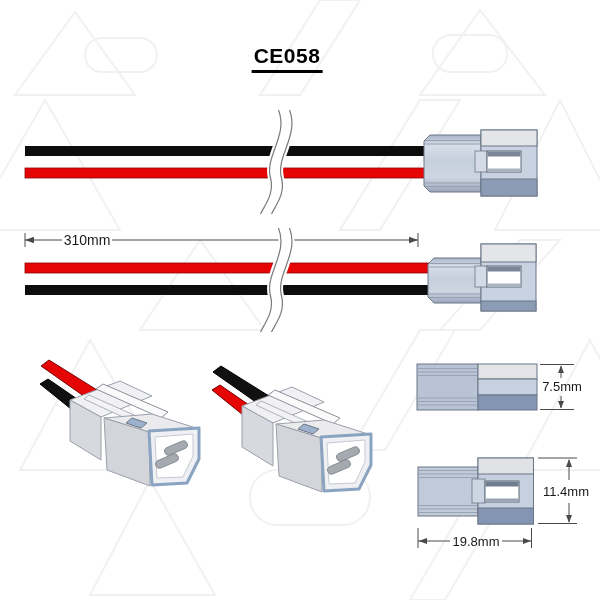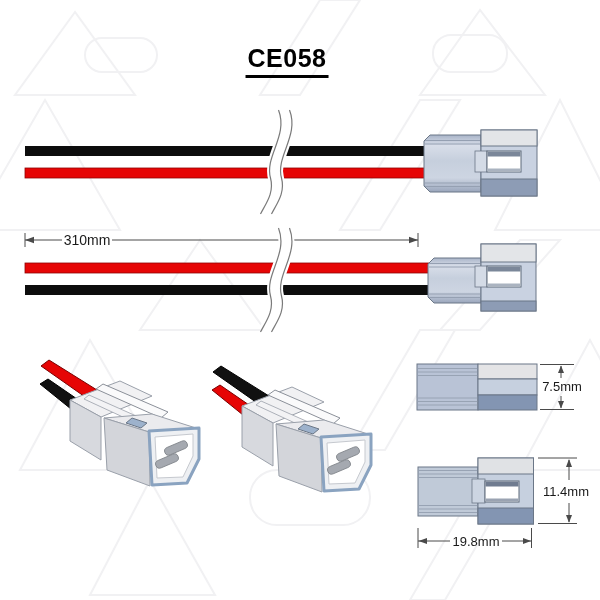--- a/index.html
+++ b/index.html
@@ -2,21 +2,21 @@
 <html><head>
 <meta charset="utf-8">
 <style>
   html,body{margin:0;padding:0;background:#fff;}
   .canvas{
     position:relative;width:600px;height:600px;background:#ffffff;
     font-family:"Liberation Sans", sans-serif;overflow:hidden;
   }
   .page-title{
     position:absolute;top:44px;left:287px;transform:translateX(-50%);
-    font-size:25px;font-weight:bold;color:#000;
+    font-size:21px;font-weight:bold;color:#000;
     border-bottom:3px solid #000;padding:0 2px 2px 2px;letter-spacing:0.5px;
     z-index:2;white-space:nowrap;
   }
   svg{position:absolute;top:0;left:0;}
   svg text{font-family:"Liberation Sans", sans-serif;fill:#1a1a1a;}
   .dimtext{font-size:13px;}
   .dimtext-lg{font-size:14px;}
 </style>
 </head>
 <body>

